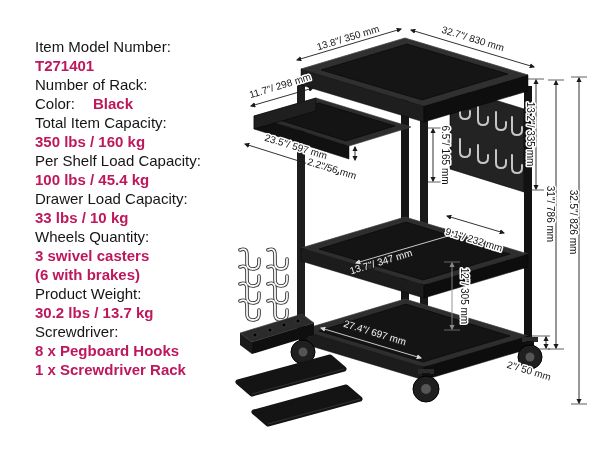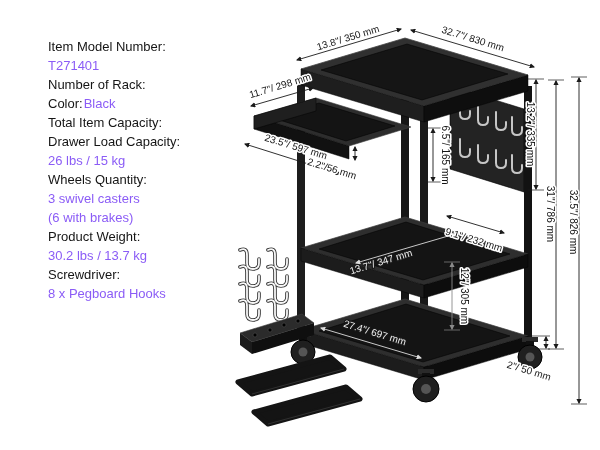--- a/index.html
+++ b/index.html
@@ -1,22 +1,22 @@
 <!DOCTYPE html>
 <html><head>
 <meta charset="utf-8">
 <style>
   *{margin:0;padding:0;box-sizing:border-box}
   html,body{background:#fff}
   body{width:600px;height:450px;font-family:"Liberation Sans",sans-serif}
   .page{position:relative;width:600px;height:450px;background:#fff;overflow:hidden}
-  .specs{position:absolute;left:48px;top:37px;font-size:13px;line-height:19px}
+  .specs{position:absolute;left:35px;top:37px;font-size:15px;line-height:19px}
   .lab{color:#151515}
-  .val{color:#8b5cf6;font-weight:400}
-  .grp.inline .lab{display:inline;margin-right:1px}
+  .val{color:#be185d;font-weight:700}
+  .grp.inline .lab{display:inline;margin-right:18px}
   .grp.inline .val{display:inline}
   svg.art{position:absolute;left:0;top:0}
   .dim{font-family:"Liberation Sans",sans-serif;font-size:10px;fill:#141414;
        paint-order:stroke;stroke:#ffffff;stroke-width:3px;stroke-linejoin:round}
   .dim.on-dark{fill:#f2f2f2;stroke:#1a1a1a;stroke-width:2.5px}
 </style>
 </head>
 <body>
 
 <div class="page">
@@ -27,37 +27,43 @@
       <div class="val">T271401</div>
     </div>
     <div class="grp">
       <div class="lab">Number of Rack:</div>
     </div>
     <div class="grp inline">
       <span class="lab">Color:</span><span class="val">Black</span>
     </div>
     <div class="grp">
       <div class="lab">Total Item Capacity:</div>
+      <div class="val">350 lbs / 160 kg</div>
+    </div>
+    <div class="grp">
+      <div class="lab">Per Shelf Load Capacity:</div>
+      <div class="val">100 lbs / 45.4 kg</div>
     </div>
     <div class="grp">
       <div class="lab">Drawer Load Capacity:</div>
-      <div class="val">26 lbs / 15 kg</div>
+      <div class="val">33 lbs / 10 kg</div>
     </div>
     <div class="grp">
       <div class="lab">Wheels Quantity:</div>
       <div class="val">3 swivel casters</div>
       <div class="val">(6 with brakes)</div>
     </div>
     <div class="grp">
       <div class="lab">Product Weight:</div>
       <div class="val">30.2 lbs / 13.7 kg</div>
     </div>
     <div class="grp">
       <div class="lab">Screwdriver:</div>
       <div class="val">8 x Pegboard Hooks</div>
+      <div class="val">1 x Screwdriver Rack</div>
     </div>
   </div>
 
   <svg class="art" viewBox="0 0 600 450" width="600" height="450">
     <defs>
       <marker id="arD" viewBox="0 0 10 10" refX="8" refY="5" markerWidth="6" markerHeight="6" orient="auto-start-reverse">
         <path d="M0,0 L10,5 L0,10 z" fill="#1a1a1a"></path>
       </marker>
       <marker id="arM" viewBox="0 0 10 10" refX="8" refY="5" markerWidth="6" markerHeight="6" orient="auto-start-reverse">
         <path d="M0,0 L10,5 L0,10 z" fill="#8a8a8a"></path>

